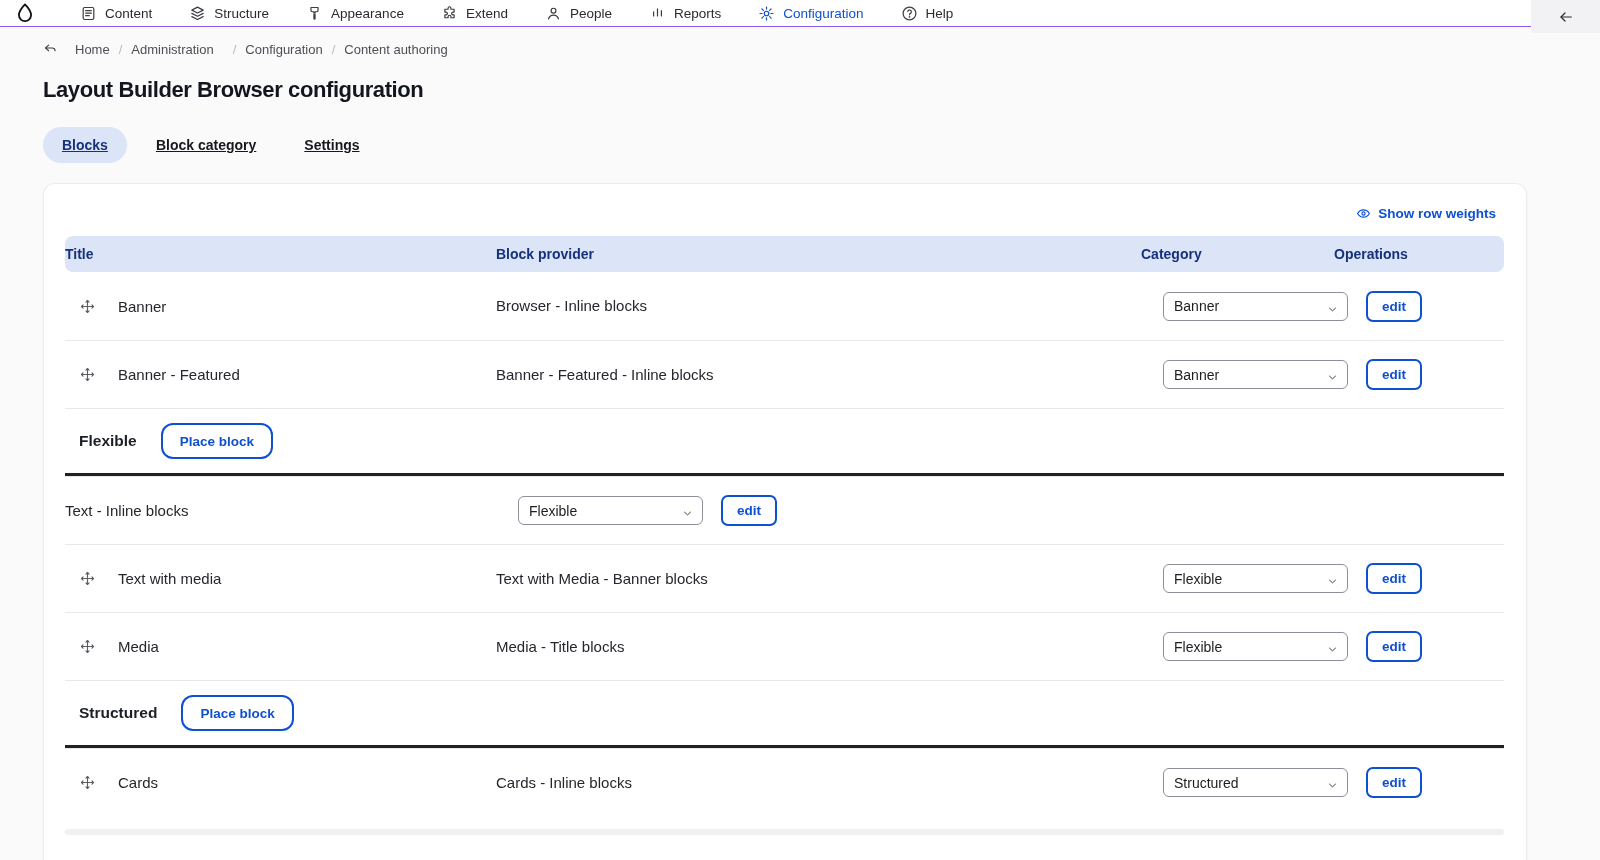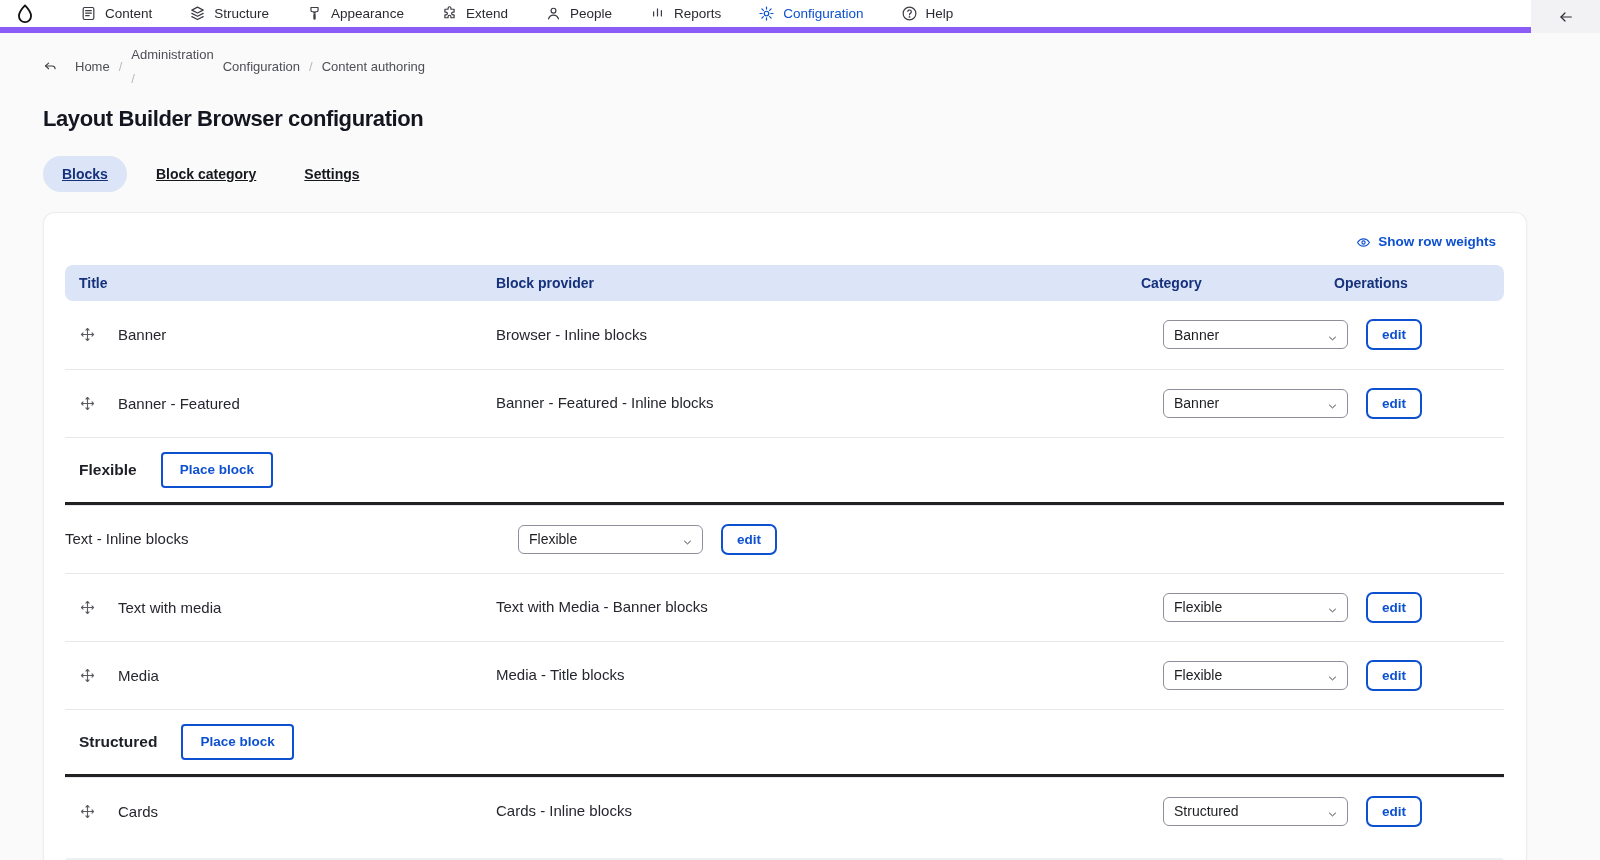--- a/index.html
+++ b/index.html
@@ -12,21 +12,21 @@
     --dark-border:#222225;
     --select-border:#8d909a;
     --page-bg:#fafafb;
   }
   *{box-sizing:border-box;margin:0;padding:0;}
   html,body{width:1600px;height:860px;overflow:hidden;}
   body{font-family:"Liberation Sans",sans-serif;background:var(--page-bg);color:var(--text);}
   .ic{display:inline-block;vertical-align:middle;flex:none;}
 
   
-  .toolbar{height:33px;background:#fff;border-bottom:6px solid #8b5cf6;display:flex;align-items:center;position:relative;}
+  .toolbar{height:27px;background:#fff;border-bottom:1px solid #8b5cf6;display:flex;align-items:center;position:relative;}
   .logo-wrap{margin-left:14px;display:flex;align-items:center;color:#111;}
   .tb-nav{display:flex;align-items:center;gap:37px;margin-left:44px;}
   .tb-item{display:flex;align-items:center;gap:8px;font-size:13.5px;color:#2a2b31;text-decoration:none;cursor:pointer;}
   .tb-item .ic{color:#3c3d44;}
   .tb-item.active{color:var(--accent);font-weight:400;}
   .tb-item.active .ic{color:var(--accent);}
   .tb-collapse{position:absolute;right:0;top:0;width:69px;height:33px;background:#f2f2f4;display:flex;align-items:center;justify-content:center;color:#2b2c31;cursor:pointer;}
 
   
   .breadcrumb{display:flex;align-items:center;gap:10px;padding:14px 0 0 43px;font-size:13px;color:var(--muted);}
@@ -44,36 +44,36 @@
 
   
   .card{margin:20px 43px 0 43px;width:1484px;height:690px;background:#fff;border:1px solid #ececf0;border-bottom:none;border-radius:12px 12px 0 0;box-shadow:0 1px 3px rgba(20,22,40,.04);}
   .weights-row{display:flex;justify-content:flex-end;padding:21px 30px 0 0;}
   .weights-link{display:flex;align-items:center;gap:7px;color:var(--accent);font-size:13.5px;font-weight:700;text-decoration:none;cursor:pointer;}
 
   
   .table{margin:15px 22px 0 21px;}
   .thead{display:grid;grid-template-columns:431px 645px 193px 172px;align-items:center;height:36px;background:var(--chip-bg);border-radius:8px;}
   .th{font-size:14px;font-weight:700;color:var(--navy);}
-  .th:first-child{padding-left:14px;}
+  .th:first-child{}
   .trow{display:grid;align-items:center;height:68px;}
   .trow.block{grid-template-columns:431px 645px 1fr;}
   .trow + .trow{border-top:1px solid var(--divider);}
   .title-cell{display:flex;align-items:center;gap:22px;padding-left:14px;}
   .drag-handle{color:#5b5d63;cursor:move;display:flex;}
   .cell-text{font-size:15px;color:#26272e;}
   .ops-cell{display:flex;align-items:center;gap:18px;padding-left:22px;}
   .select-wrap{position:relative;width:185px;}
   .select-wrap select{appearance:none;-webkit-appearance:none;width:185px;height:29px;border:1px solid var(--select-border);border-radius:6px;background:#fff;font-family:inherit;font-size:14px;color:#1d1e22;padding:0 28px 0 10px;cursor:pointer;}
   .select-wrap .chev{position:absolute;right:9px;top:8px;pointer-events:none;color:#3c3d44;}
   .edit-btn{height:31px;padding:0 14px;border:2px solid var(--accent);border-radius:7px;background:#fff;color:var(--accent);font-family:inherit;font-size:13.5px;font-weight:700;cursor:pointer;}
   .trow.section{grid-template-columns:1fr;border-bottom:3px solid var(--dark-border);}
   .section-cell{display:flex;align-items:center;gap:24px;padding-left:14px;}
   .section-title{font-size:15.5px;font-weight:700;color:#1d1f26;}
-  .place-btn{height:36px;padding:0 17px;border:2px solid var(--accent);border-radius:4px;background:#fff;color:var(--accent);font-family:inherit;font-size:13.5px;font-weight:700;cursor:pointer;}
+  .place-btn{height:36px;padding:0 17px;border:2px solid var(--accent);border-radius:12px;background:#fff;color:var(--accent);font-family:inherit;font-size:13.5px;font-weight:700;cursor:pointer;}
   .row-stub{height:6px;background:#eef0f2;border-radius:3px;margin-top:13px;}
 </style>
 </head>
 <body>
 
 <header class="toolbar">
   <span class="logo-wrap" id="logo">
       <svg class="ic" width="22" height="22" viewBox="0 0 24 24" fill="none" stroke="currentColor" stroke-width="2" stroke-linecap="round" stroke-linejoin="round">
         <path d="M12 2.6C12 2.6 5.4 9.4 5.4 14.2a6.6 6.6 0 0 0 13.2 0C18.6 9.4 12 2.6 12 2.6Z"></path>
       </svg>
@@ -151,21 +151,21 @@
 <nav class="breadcrumb">
   <span id="crumb-icon"><svg class="ic" width="15" height="15" viewBox="0 0 24 24" fill="none" stroke="currentColor" stroke-width="1.8" stroke-linecap="round" stroke-linejoin="round">
         <path d="M9 14 4 9.5 9 5"></path>
         <path d="M4 9.5h10.5c2.9 0 4.8 1.4 4.8 4.5"></path>
       </svg></span>
   <ol class="crumbs" id="crumbs">
       <li style="display: flex; align-items: center; gap: 9px;">
         <a class="crumb">Home</a>
         <span class="crumb-sep">/</span>
       </li>
-      <li style="display: flex; gap: 9px; flex-direction: column;">
+      <li style="display: flex; gap: 19px;">
         <a class="crumb">Administration</a>
         <span class="crumb-sep">/</span>
       </li>
       <li style="display: flex; align-items: center; gap: 9px;">
         <a class="crumb">Configuration</a>
         <span class="crumb-sep">/</span>
       </li>
       <li style="display: flex; align-items: center; gap: 9px;">
         <a class="crumb current">Content authoring</a>
       </li>

